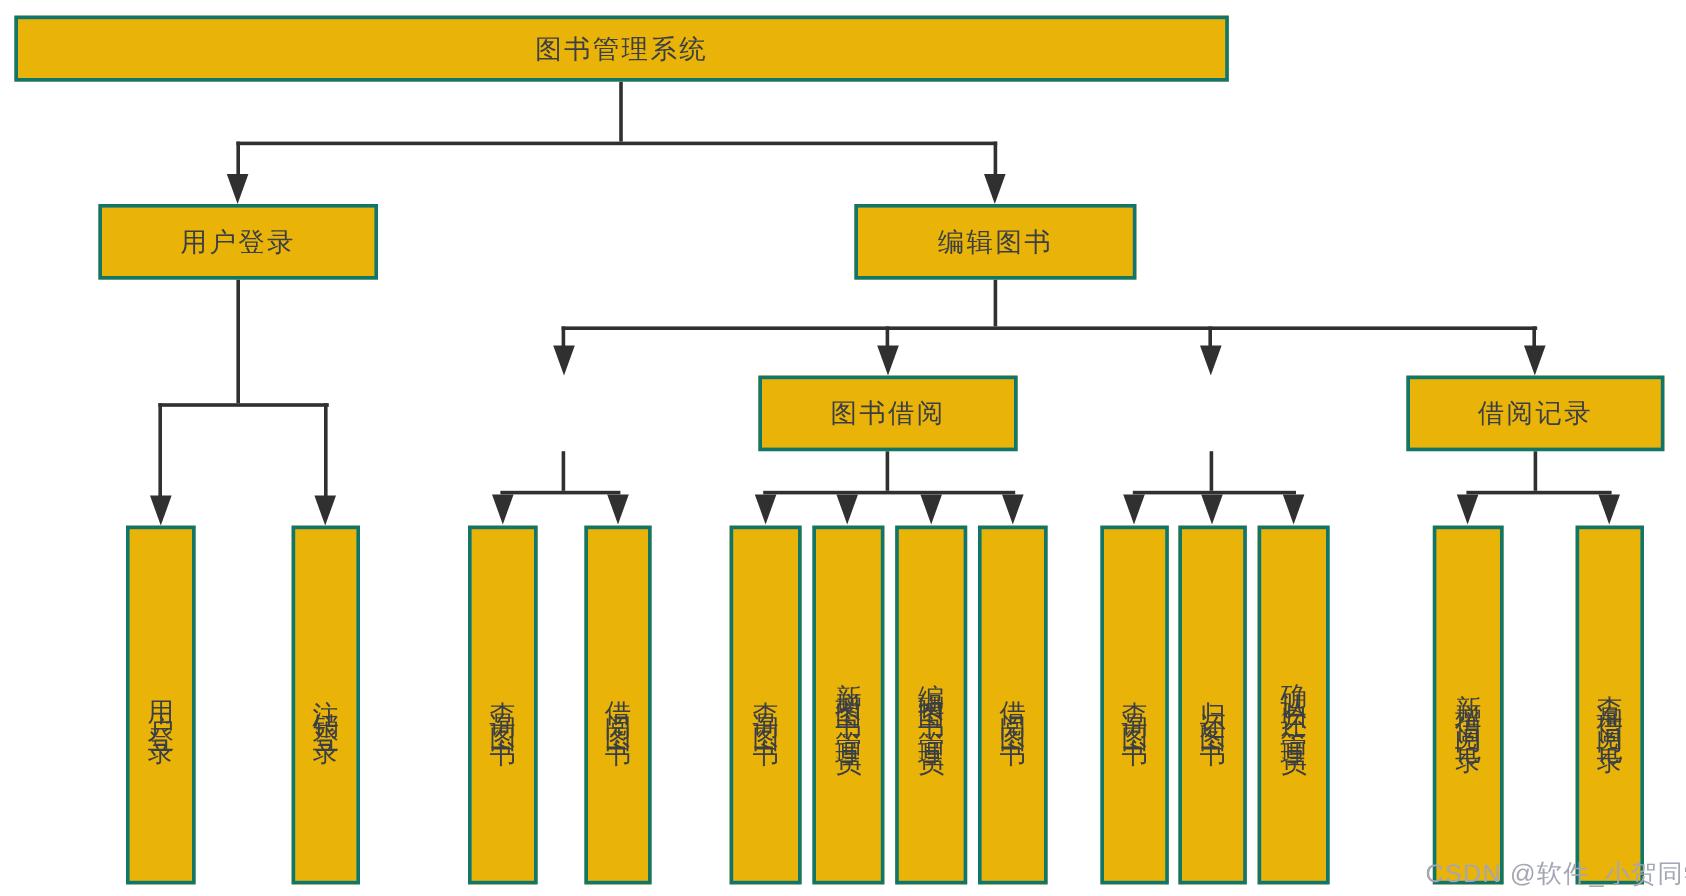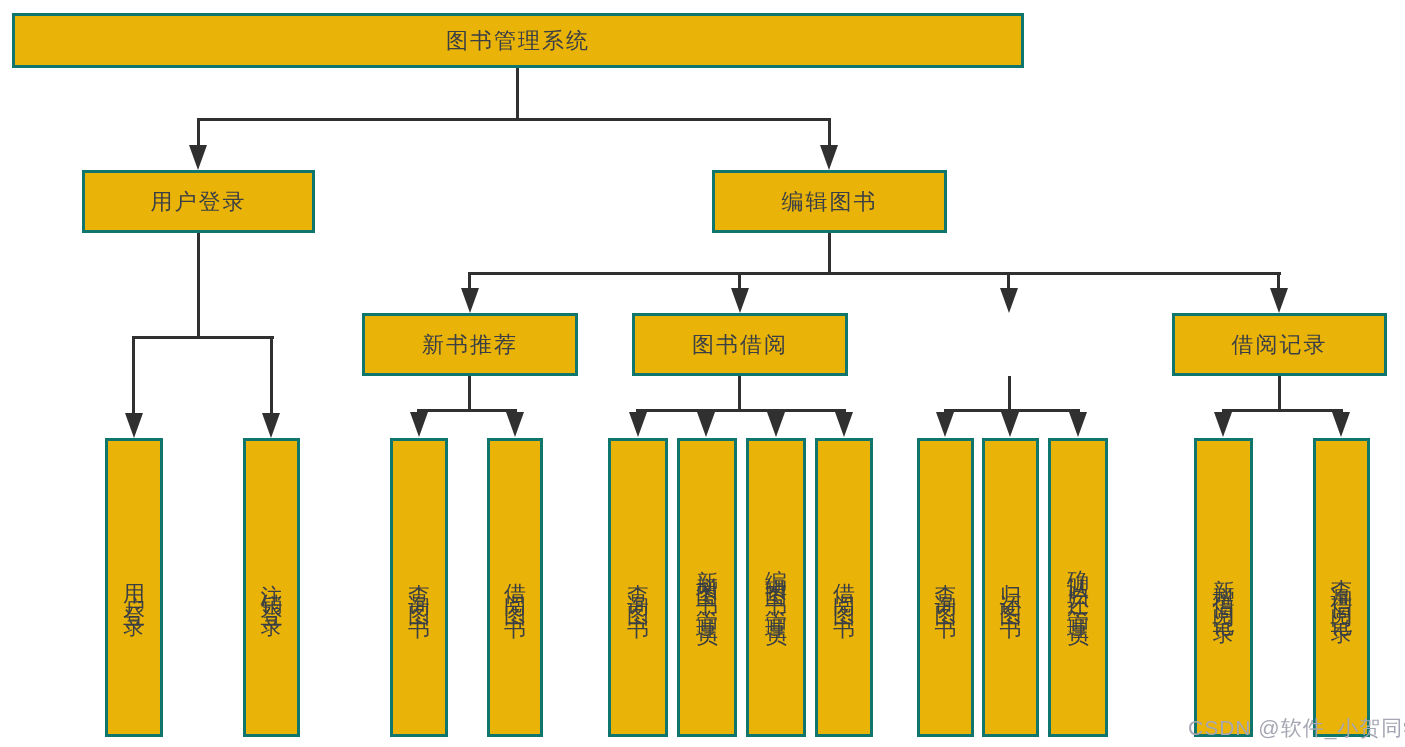--- a/index.html
+++ b/index.html
@@ -65,23 +65,20 @@
   <div class="line" style="left:468px;top:272px;width:813px;height:3px"></div>
   <div class="line" style="left:468px;top:272px;width:3px;height:18px"></div>
   <div class="arr" style="left:461px;top:288px"></div>
   <div class="line" style="left:738px;top:272px;width:3px;height:18px"></div>
   <div class="arr" style="left:731px;top:288px"></div>
   <div class="line" style="left:1007px;top:272px;width:3px;height:18px"></div>
   <div class="arr" style="left:1000px;top:288px"></div>
   <div class="line" style="left:1277px;top:272px;width:3px;height:18px"></div>
   <div class="arr" style="left:1270px;top:288px"></div>
 
-  <div class="box hbox" style="left:362px;top:313px;width:216px;height:63px">
-    <span>新书推荐</span>
-  </div>
   <div class="box hbox" style="left:632px;top:313px;width:216px;height:63px">
     <span>图书借阅</span>
   </div>
   <div class="box hbox" style="left:1172px;top:313px;width:215px;height:63px">
     <span>借阅记录</span>
   </div>
 
   <div class="line" style="left:468px;top:376px;width:3px;height:33px"></div>
   <div class="line" style="left:417px;top:409px;width:100px;height:3px"></div>
   <div class="arr" style="left:410px;top:412px"></div>

